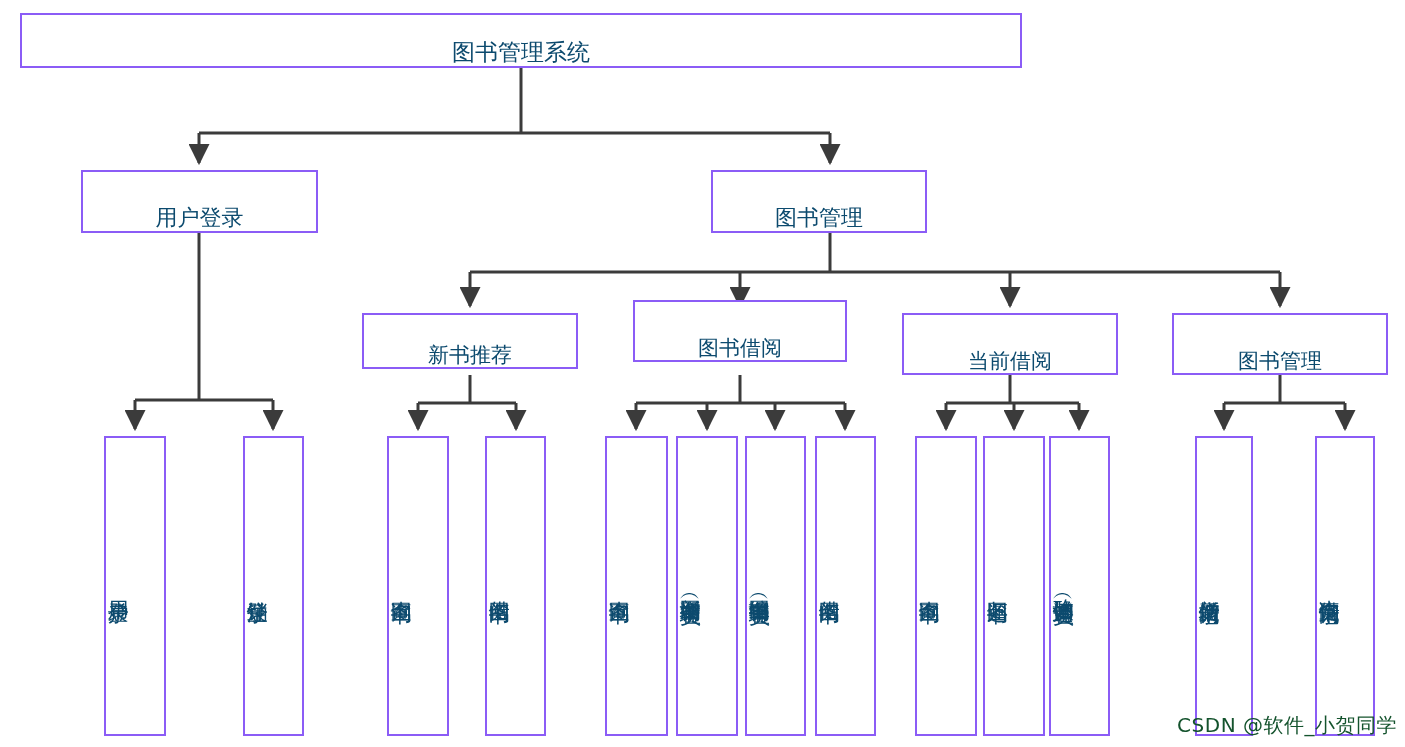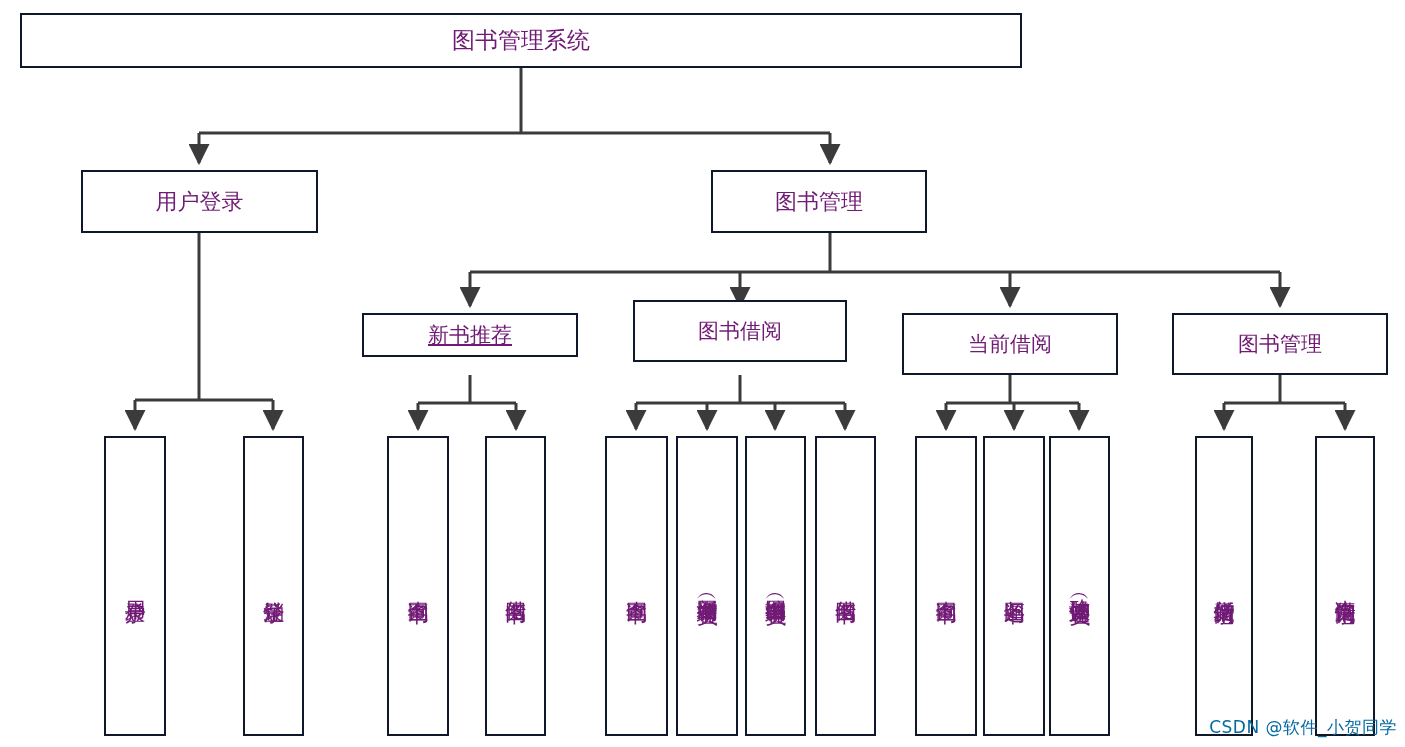--- a/index.html
+++ b/index.html
@@ -23,25 +23,25 @@
     left: 0;
     top: 0;
     width: 1405px;
     height: 747px;
     pointer-events: none;
   }
   .node {
     position: absolute;
     box-sizing: border-box;
     background: #ffffff;
-    border: 2px solid #0f172a;
+    border: 2px solid #8b5cf6;
     display: flex;
-    align-items: center;
+    align-items: flex-end;
     justify-content: center;
-    color: #701a75;
+    color: #0c4a6e;
     line-height: 1.16;
     text-align: center;
   }
   .node.root {
     font-size: 23px;
   }
   .node.level2 {
     font-size: 22px;
   }
   .node.level3 {
@@ -56,22 +56,22 @@
   }
   .node.leaf .vtext {
     writing-mode: vertical-rl;
     text-orientation: upright;
     white-space: nowrap;
   }
   .watermark {
     position: absolute;
     right: 8px;
     bottom: 8px;
-    font-size: 17px;
-    color: #0369a1;
+    font-size: 20px;
+    color: #14532d;
     letter-spacing: 0.5px;
     white-space: nowrap;
   }
 </style>
 </head>
 <body>
 
 <div id="diagram">
 
   <svg class="connectors" viewBox="0 0 1405 747" xmlns="http://www.w3.org/2000/svg">
@@ -129,21 +129,21 @@
     <span>图书管理系统</span>
   </div>
 
   <div class="node level2" style="left:81px; top:170px; width:237px; height:63px;">
     <span>用户登录</span>
   </div>
   <div class="node level2" style="left:711px; top:170px; width:216px; height:63px;">
     <span>图书管理</span>
   </div>
 
-  <div class="node level3" style="left:362px; top:313px; width:216px; height:44px;text-decoration:underline;">
+  <div class="node level3" style="left:362px; top:313px; width:216px; height:56px;">
     <span>新书推荐</span>
   </div>
   <div class="node level3" style="left:633px; top:300px; width:214px; height:62px;">
     <span>图书借阅</span>
   </div>
   <div class="node level3" style="left:902px; top:313px; width:216px; height:62px;">
     <span>当前借阅</span>
   </div>
   <div class="node level3" style="left:1172px; top:313px; width:216px; height:62px;">
     <span>图书管理</span>

